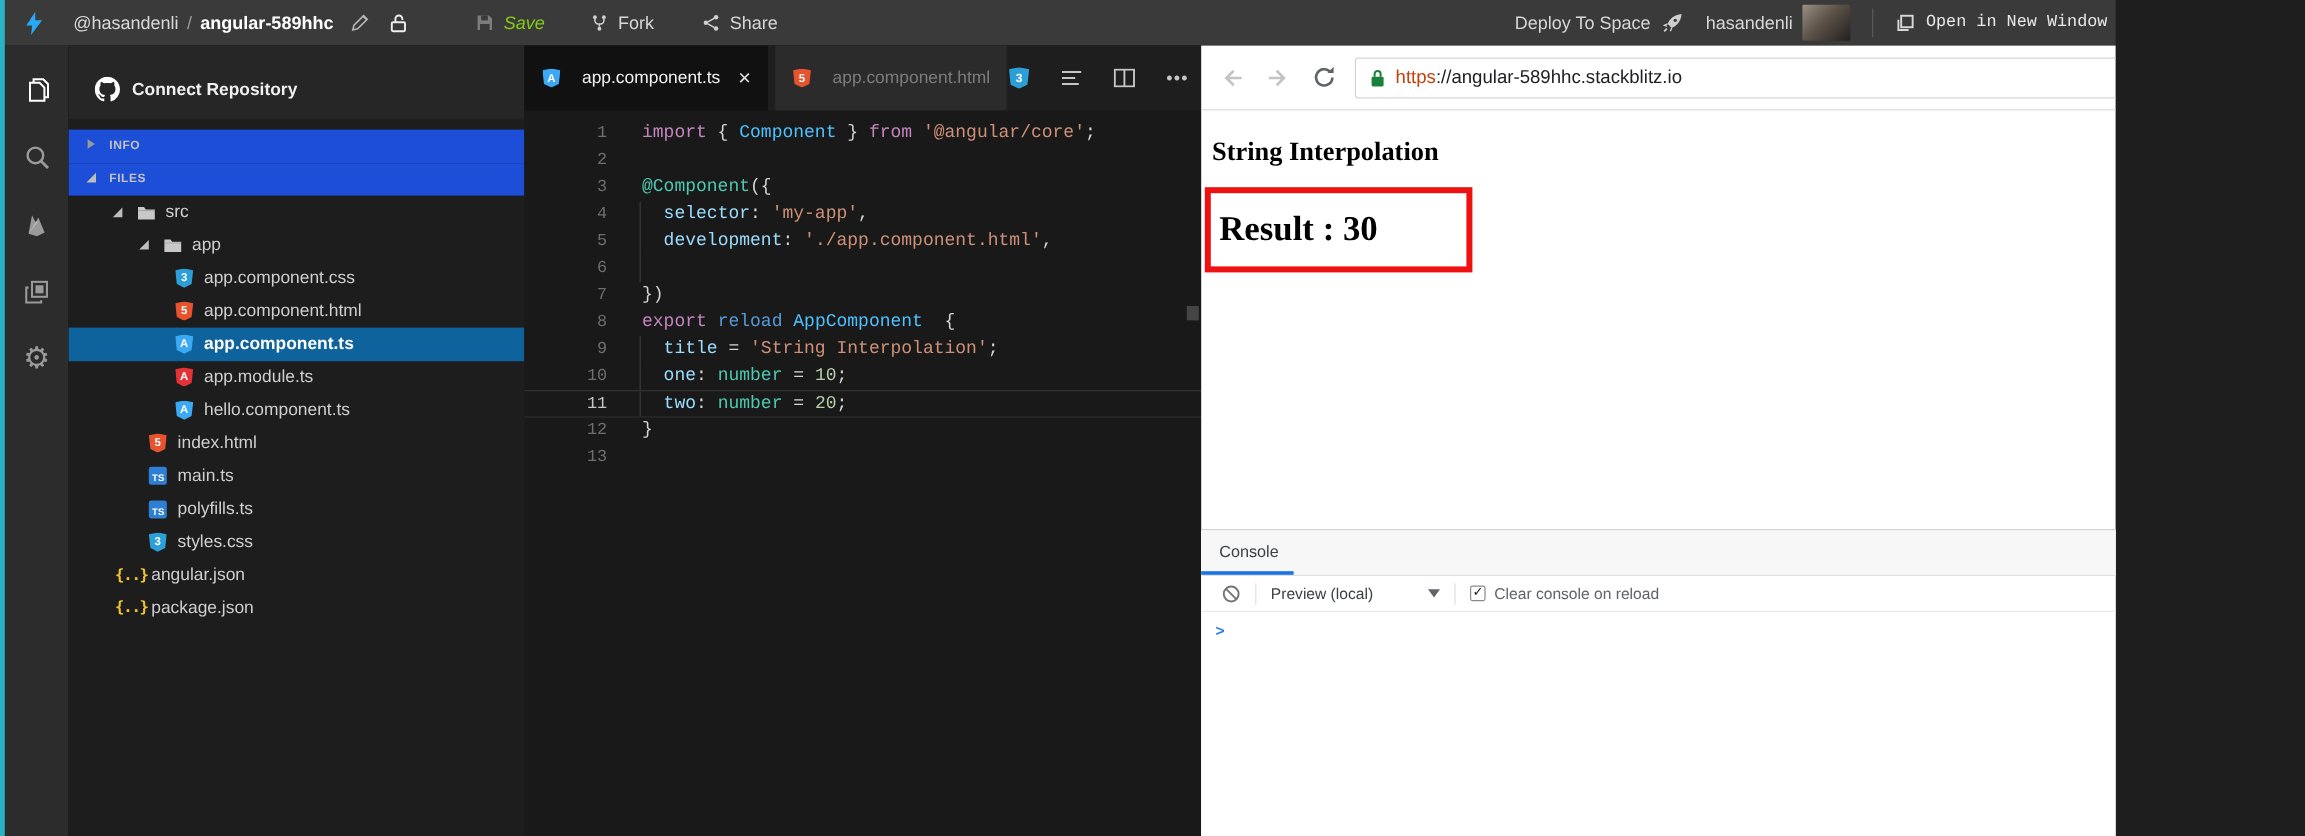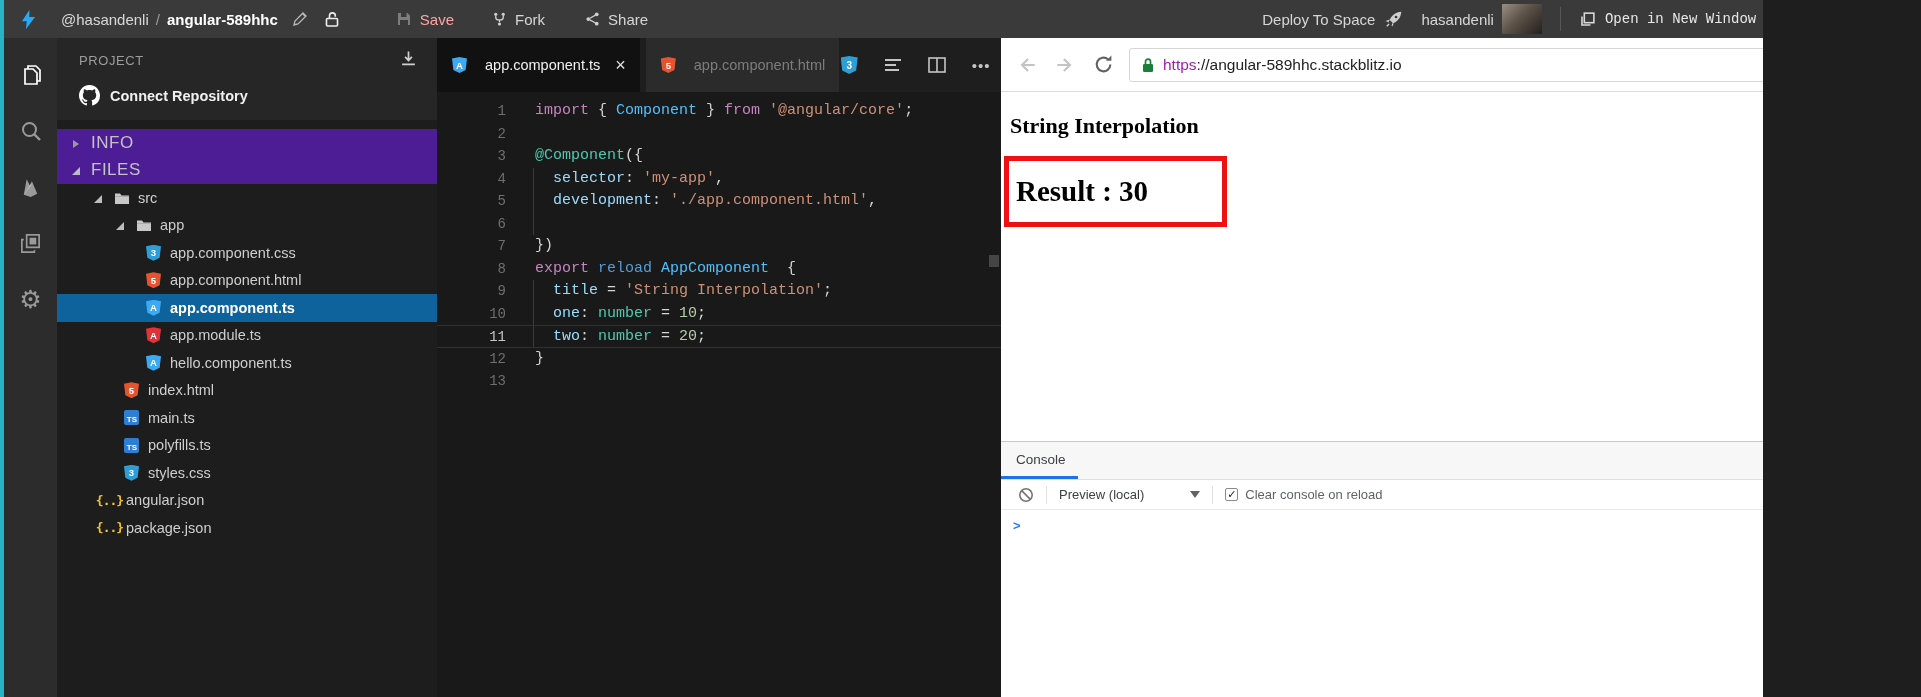--- a/index.html
+++ b/index.html
@@ -11,21 +11,21 @@
 
   
   .topbar { position:absolute; left:0; top:0; width:1921px; height:38px; background:#3a3a3a;
             display:flex; align-items:center; color:#d6d6d6; font-size:15px; }
   .bolt { margin-left:18px; display:flex; }
   .crumb { margin-left:22px; display:flex; align-items:center; gap:7px; }
   .crumb .user { color:#d9d9d9; }
   .crumb .sep  { color:#9a9a9a; }
   .crumb .proj { color:#ffffff; font-weight:bold; }
   .iconbtn { display:flex; align-items:center; gap:8px; cursor:pointer; }
-  .save { margin-left:56px; color:#fca5a5; }
+  .save { margin-left:56px; color:#84cc16;font-style:italic; }
   .fork { margin-left:38px; }
   .share{ margin-left:40px; }
   .tb-right { margin-left:auto; display:flex; align-items:center; gap:18px; margin-right:16px; }
   .deploy { display:flex; align-items:center; gap:10px; }
   .userbox { display:flex; align-items:center; gap:8px; }
   .avatar { width:40px; height:30px; background:linear-gradient(135deg,#9a8f85 0%,#5c5248 45%,#23201d 100%); border-radius:1px; }
   .vdivider { width:1px; height:24px; background:#585858; }
   .openwin { display:flex; align-items:center; gap:9px; font-size:14px; color:#e8e8e8;font-family:Liberation Mono, monospace; }
   .live { background:#2196f3; color:#fff; font-size:10px; font-weight:bold; padding:2px 9px; border-radius:9px; letter-spacing:.5px; }
   .closebtn { display:flex; align-items:center; gap:9px; font-size:14px; color:#e8e8e8; margin-left:14px; }
@@ -38,21 +38,21 @@
 
   
   .project { position:absolute; left:57px; top:38px; width:380px; height:659px; background:#1d1d1d; overflow:hidden; }
   .proj-top { background:#262626; padding:12px 0 14px 0; }
   .proj-head { display:flex; align-items:center; justify-content:space-between; padding:0 20px 0 22px; }
   .proj-title { color:#9c9c9c; font-size:13px; letter-spacing:.6px; }
   .connect { display:flex; align-items:center; gap:10px; padding:14px 0 0 22px; color:#f0f0f0; font-weight:bold; font-size:14.5px; cursor:pointer; }
   .gh { display:flex; }
   .tree { margin-top:9px; }
   .trow { display:flex; align-items:center; height:27.5px; font-size:14.5px; color:#cfcfcf; cursor:pointer; white-space:nowrap; }
-  .trow.section { background:#4c1d95; color:#c3c3c3; font-size:17px; font-weight:normal; letter-spacing:.5px; }
+  .trow.section { background:#1d4ed8; color:#c3c3c3; font-size:10px; font-weight:bold; letter-spacing:.5px; }
   .trow.selected { background:#0e639c; color:#ffffff; font-weight:bold; }
   .tw { display:inline-block; width:14px; margin-right:6px; flex:none; }
   .tw-closed { width:0; height:0; border-left:6px solid #9a9a9a; border-top:4.5px solid transparent; border-bottom:4.5px solid transparent; margin-left:2px; }
   .tw-open { width:0; height:0; border-bottom:8px solid #bdbdbd; border-left:8px solid transparent; margin-left:1px; }
   .ficon { display:inline-flex; width:17px; height:17px; margin-right:8px; flex:none; align-items:center; justify-content:center; }
   .shield { width:15px; height:16px; clip-path:polygon(50% 0%,100% 9%,91% 81%,50% 100%,9% 81%,0% 9%);
             display:flex; align-items:center; justify-content:center; color:#fff; font-size:9.5px; font-weight:bold; font-family:"Liberation Sans",sans-serif; }
   .sh-css { background:#2d9fd8; } .sh-html{ background:#e5542e; }
   .sh-ngb { background:#3ba9f4; } .sh-ngr { background:#e23237; }
   .sq-ts { width:15px; height:15px; background:#2e7fd4; border-radius:2px; color:#fff; font-size:8px; font-weight:bold;
@@ -83,21 +83,21 @@
   .tok-str { color:#ce9178; } .tok-num { color:#b5cea8; }
   .tok-pun { color:#d4d4d4; }
   .scroll-thumb { position:absolute; right:2px; top:217px; width:10px; height:12px; background:#454545; }
 
   
   .preview { position:absolute; left:1001px; top:38px; width:920px; height:659px; background:#ffffff; display:flex; flex-direction:column; }
   .btoolbar { height:54px; border-bottom:1px solid #dcdcdc; display:flex; align-items:center; flex:none; }
   .nav-ic { width:24px; height:24px; display:flex; align-items:center; justify-content:center; margin-left:14px; cursor:pointer; }
   .urlbox { margin-left:14px; margin-right:14px; flex:1; height:34px; border:1px solid #d6d6d6; border-radius:3px;
             display:flex; align-items:center; padding:0 12px; gap:9px; font-size:15.5px; }
-  .url-scheme { color:#a21caf; } .url-rest { color:#202124; }
+  .url-scheme { color:#c2410c; } .url-rest { color:#202124; }
 
   .pcontent { flex:1; font-family:"Liberation Serif",serif; color:#000; }
   .ph1 { font-size:22px; font-weight:bold; margin:21px 0 0 9px; }
   .result-box { display:inline-block; margin:17px 0 0 3px; border:5px solid #ee1111; padding:14px 74px 14px 7px; }
   .result-text { font-size:29px; font-weight:bold; }
 
   
   .console { height:256px; flex:none; border-top:1px solid #c9c9c9; display:flex; flex-direction:column; background:#fff; }
   .c-head { height:38px; background:#f7f7f7; border-bottom:1px solid #e0e0e0; display:flex; align-items:center; flex:none; }
   .c-tab { align-self:stretch; display:flex; align-items:center; padding:0 12px 0 15px; font-size:13.5px; color:#3c4043;
@@ -237,28 +237,20 @@
           <rect x="11" y="6" width="7" height="7" fill="#9a9a9a"></rect>
         </svg>
     </span>
     <span class="act-ic">
         <span class="gear-glyph">⚙</span>
       </span>
   </nav>
 
   <aside class="project">
     <div class="proj-top">
-      <div class="proj-head">
-        <span class="proj-title">PROJECT</span>
-        <span>
-          <svg viewBox="0 0 16 16" width="17" height="17">
-              <path d="M8 1.5 V9 M4.8 6.5 L8 9.8 L11.2 6.5 M2 13.5 h12" stroke="#cfcfcf" stroke-width="1.6" fill="none"></path>
-            </svg>
-        </span>
-      </div>
       <div class="connect">
         <span class="gh">
           <svg viewBox="0 0 16 16" width="21" height="21">
               <path fill="#ffffff" d="M8 0C3.58 0 0 3.58 0 8c0 3.54 2.29 6.53 5.47 7.59.4.07.55-.17.55-.38 0-.19-.01-.82-.01-1.49-2.01.37-2.53-.49-2.69-.94-.09-.23-.48-.94-.82-1.13-.28-.15-.68-.52-.01-.53.63-.01 1.08.58 1.23.82.72 1.21 1.87.87 2.33.66.07-.52.28-.87.51-1.07-1.78-.2-3.64-.89-3.64-3.95 0-.87.31-1.59.82-2.15-.08-.2-.36-1.02.08-2.12 0 0 .67-.21 2.2.82.64-.18 1.32-.27 2-.27s1.36.09 2 .27c1.53-1.04 2.2-.82 2.2-.82.44 1.1.16 1.92.08 2.12.51.56.82 1.27.82 2.15 0 3.07-1.87 3.75-3.65 3.95.29.25.54.73.54 1.48 0 1.07-.01 1.93-.01 2.2 0 .21.15.46.55.38A8.01 8.01 0 0 0 16 8c0-4.42-3.58-8-8-8z"></path>
             </svg>
         </span>
         <span>Connect Repository</span>
       </div>
     </div>
     <div class="tree" id="tree">

